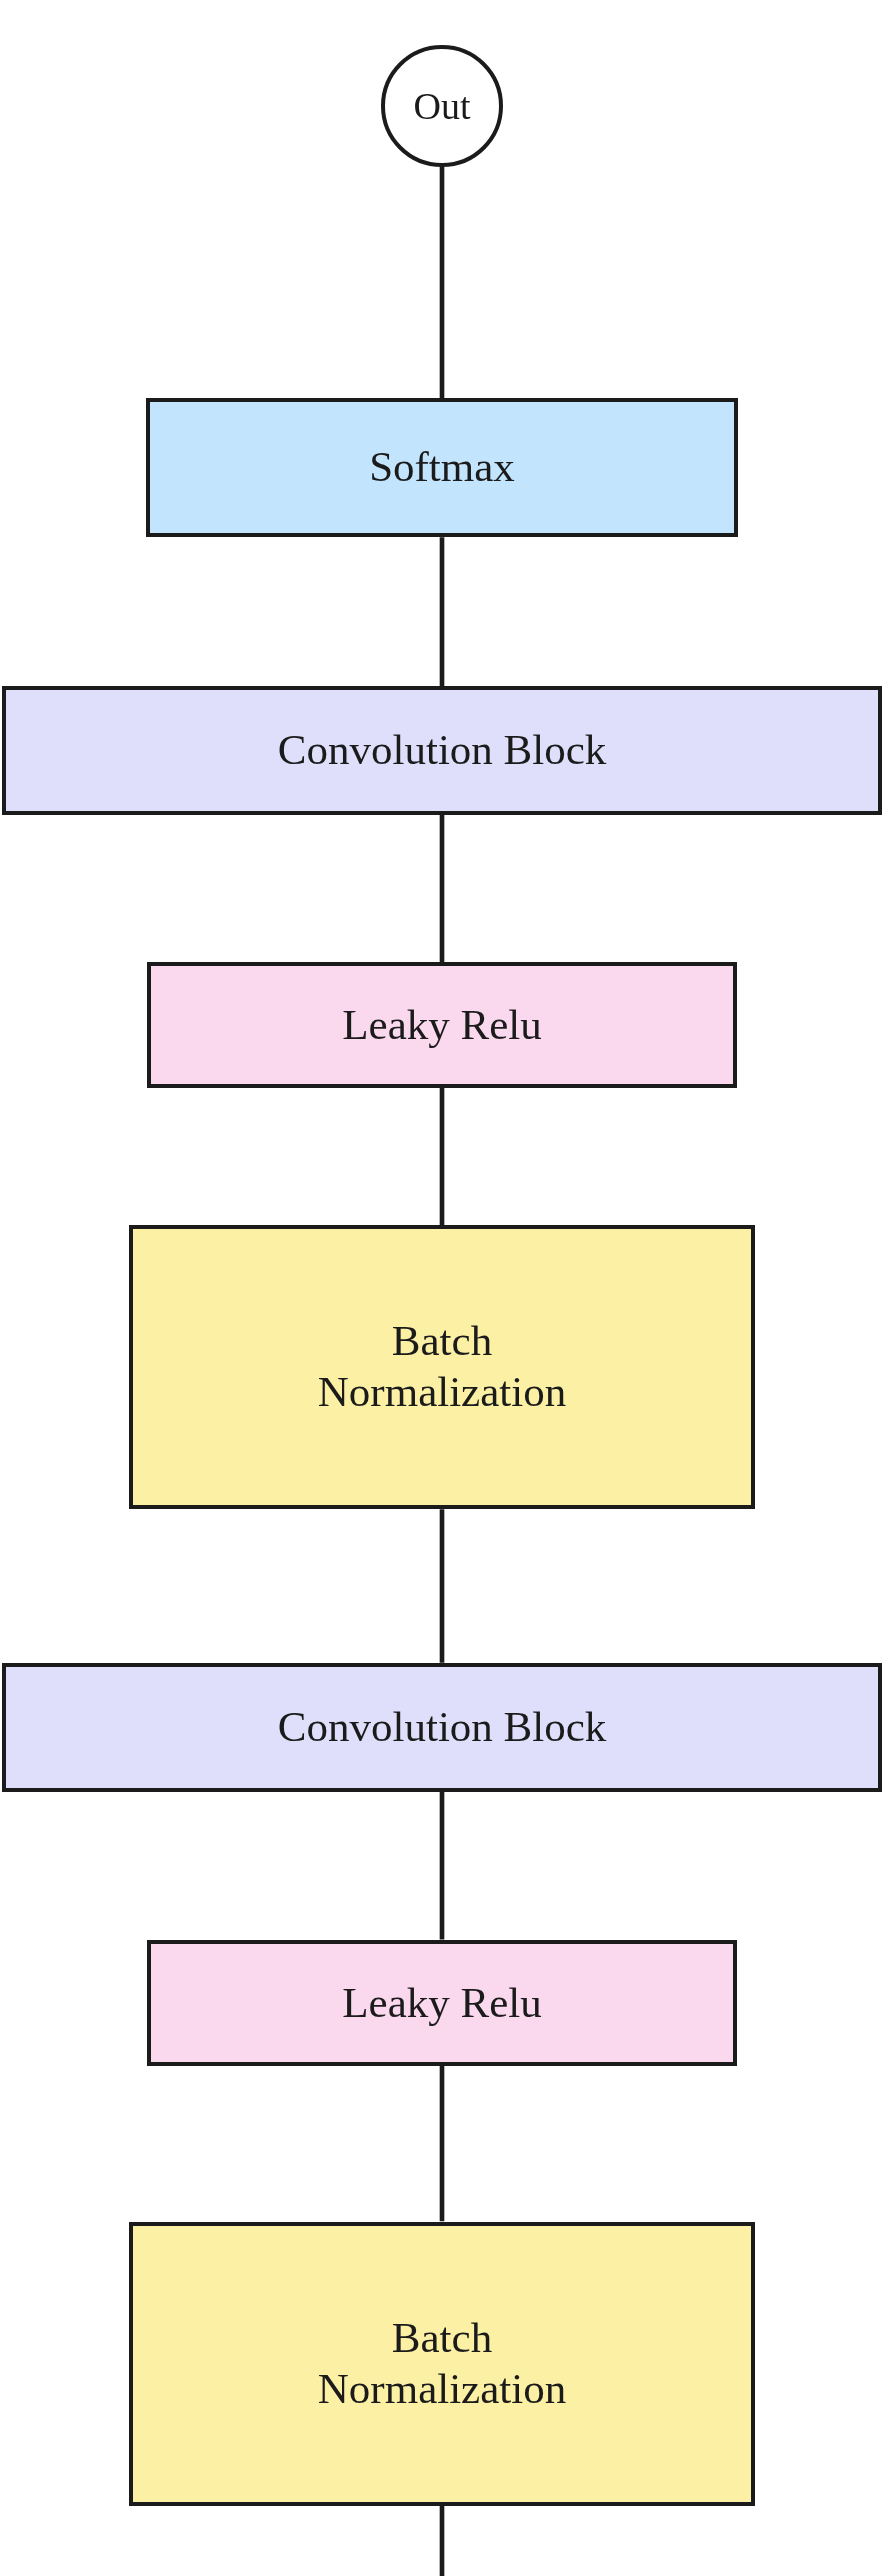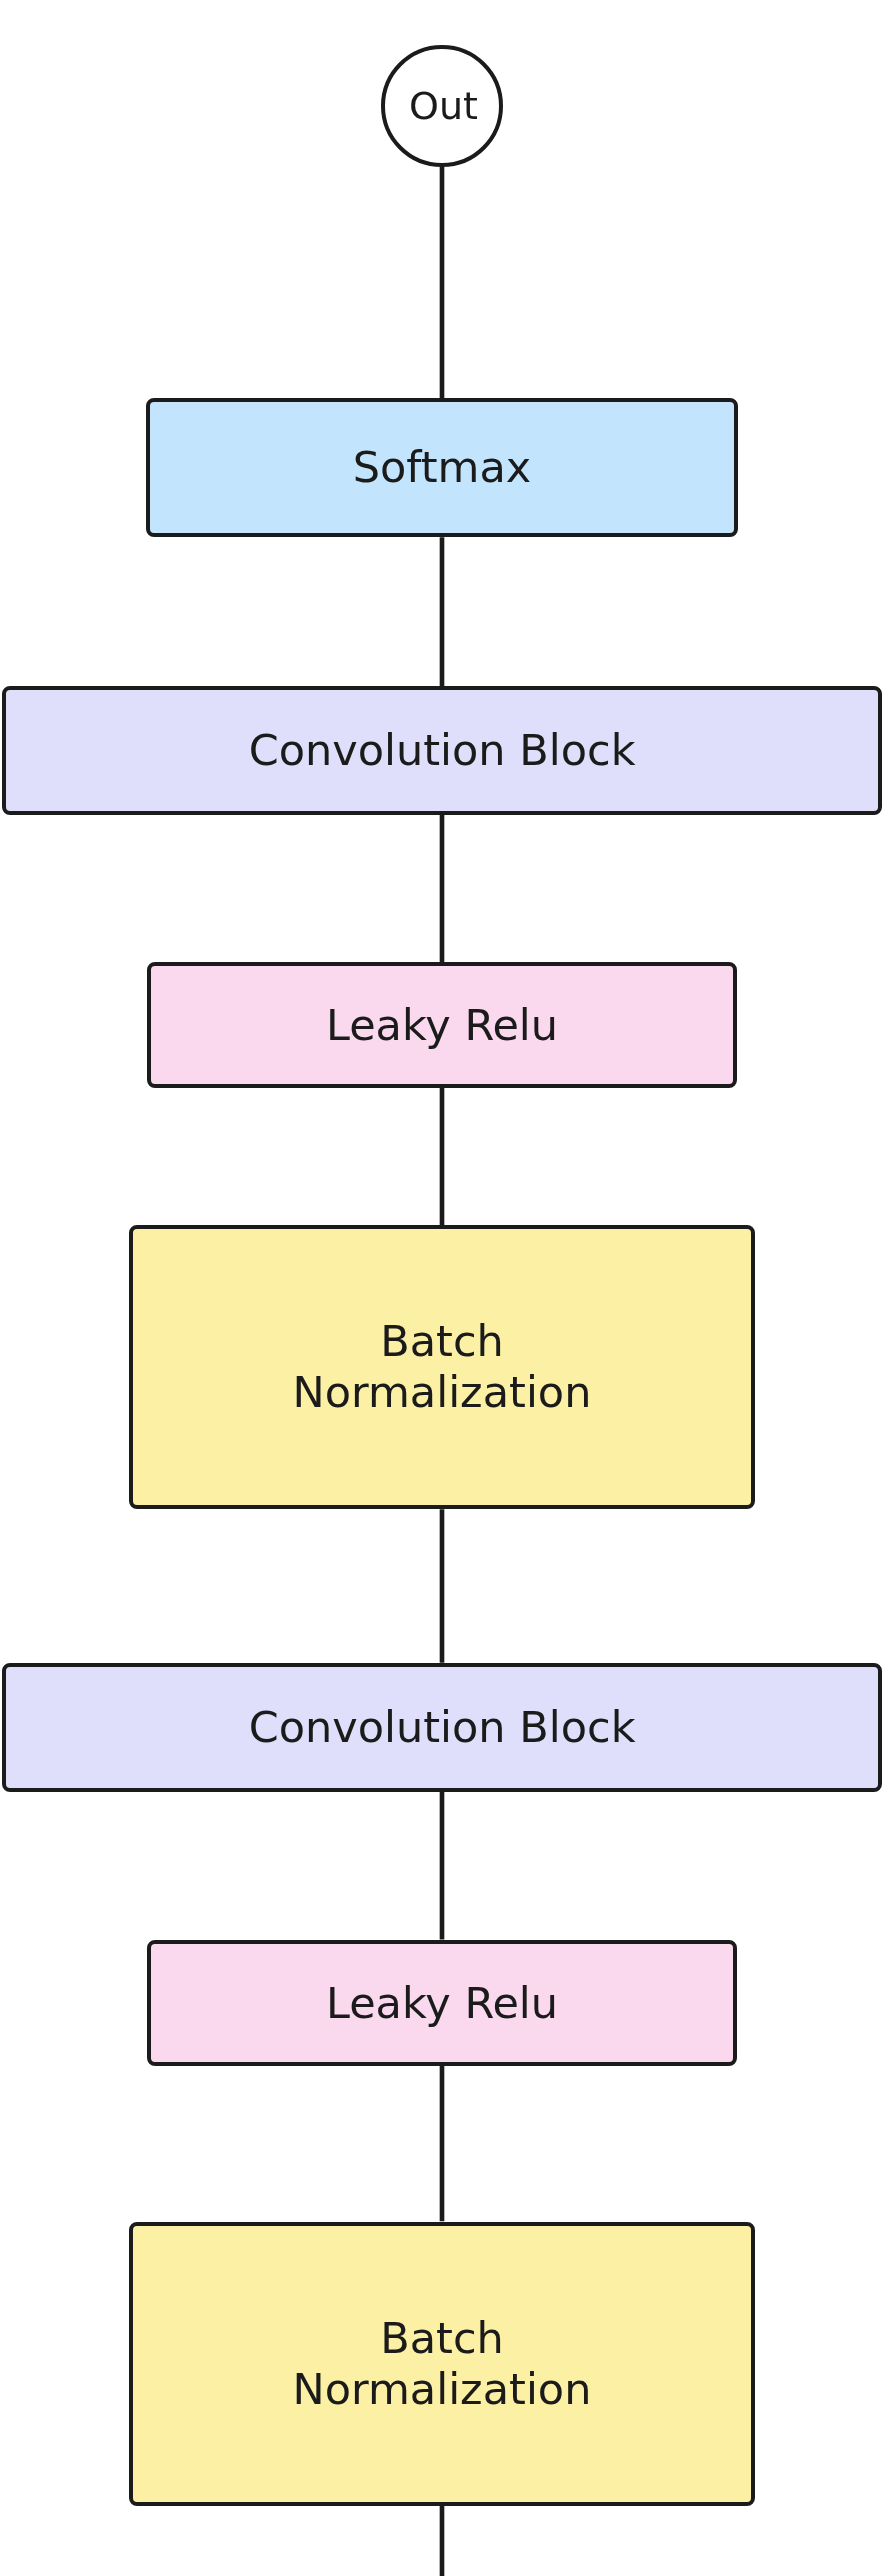--- a/index.html
+++ b/index.html
@@ -33,32 +33,33 @@
     display: flex;
     align-items: center;
     justify-content: center;
     text-align: center;
     color: #1b1b1b;
     border: 4.6px solid #1b1b1b;
     line-height: 1.18;
     white-space: pre-line;
   }
   .node.rect {
-    border-radius: 8px;
+    border-radius: 0;
   }
   .node.terminal {
     border-radius: 50%;
     background: #ffffff;
     border-width: 4.1px;
   }
   .node-label {
     display: block;
     width: 100%;
     padding: 0 24px;
     box-sizing: border-box;
+    font-family: Liberation Serif, serif;
   }
 </style>
 </head>
 <body>
 
 <div id="flow-root">
 
   <svg id="edges-layer" viewBox="0 0 1716 6282" width="884" height="3236" xmlns="http://www.w3.org/2000/svg" aria-hidden="true">
       <line x1="858" y1="773" x2="858" y2="323" stroke="#1b1b1b" stroke-width="9"></line>
       <line x1="858" y1="1332" x2="858" y2="1043" stroke="#1b1b1b" stroke-width="9"></line>

